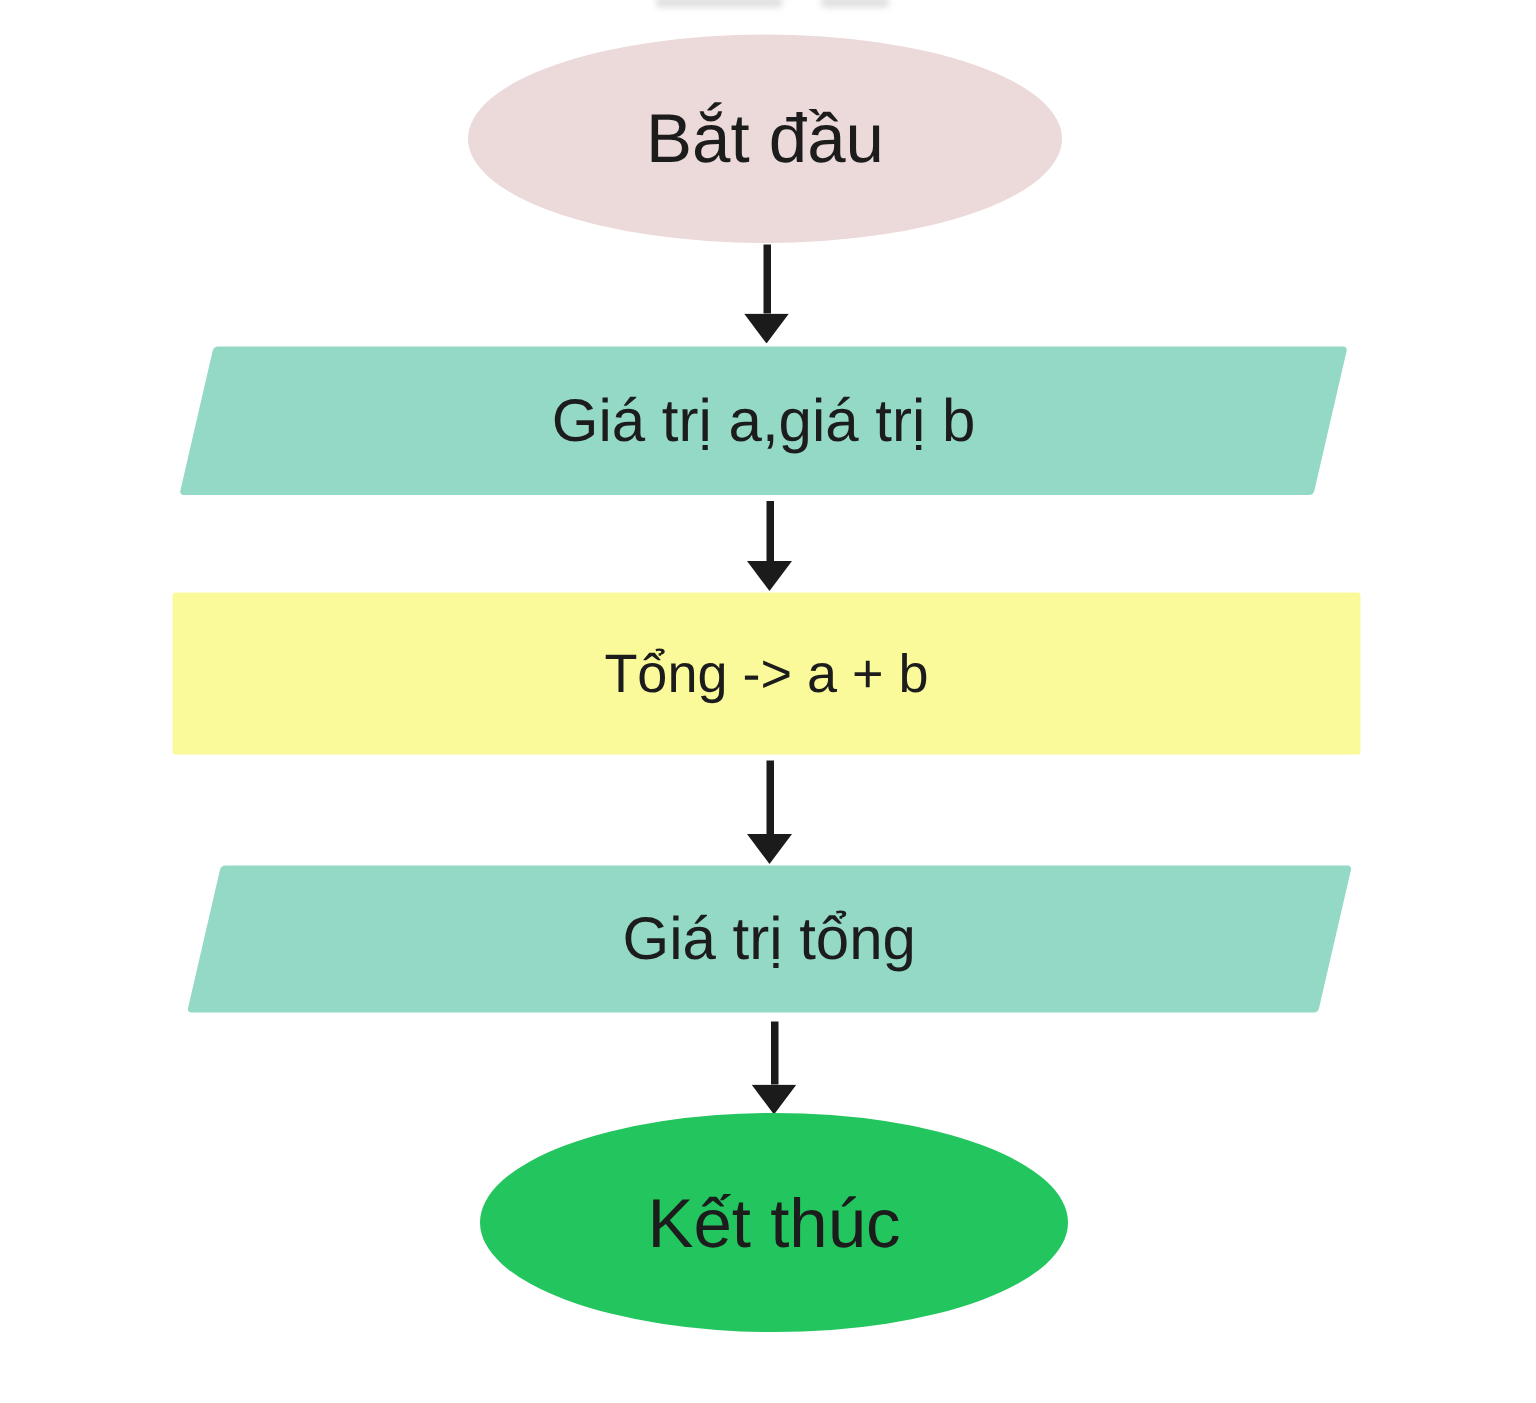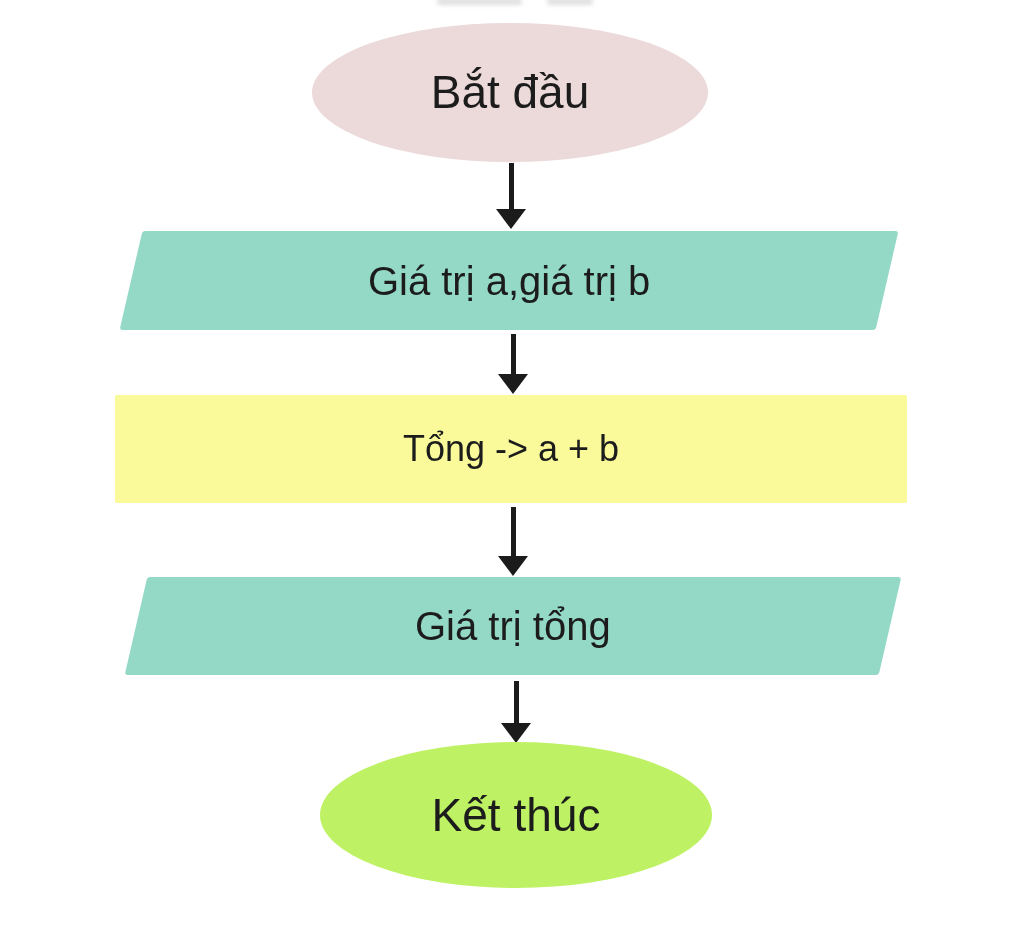--- a/index.html
+++ b/index.html
@@ -121,17 +121,17 @@
 
   <div class="node para n-output" style="background-color: rgb(147, 217, 198);">
     <span class="label">Giá trị tổng</span>
   </div>
 
   <div class="arrow a4">
     <div class="stem" style="background-color: rgb(27, 27, 27);"></div>
     <div class="head" style="background-color: rgb(27, 27, 27);"></div>
   </div>
 
-  <div class="node ellipse n-end" style="background-color: #bef264;">
+  <div class="node ellipse n-end" style="background-color: #22c55e;">
     <span class="label">Kết thúc</span>
   </div>
 
 </div>
 
 </body></html>

